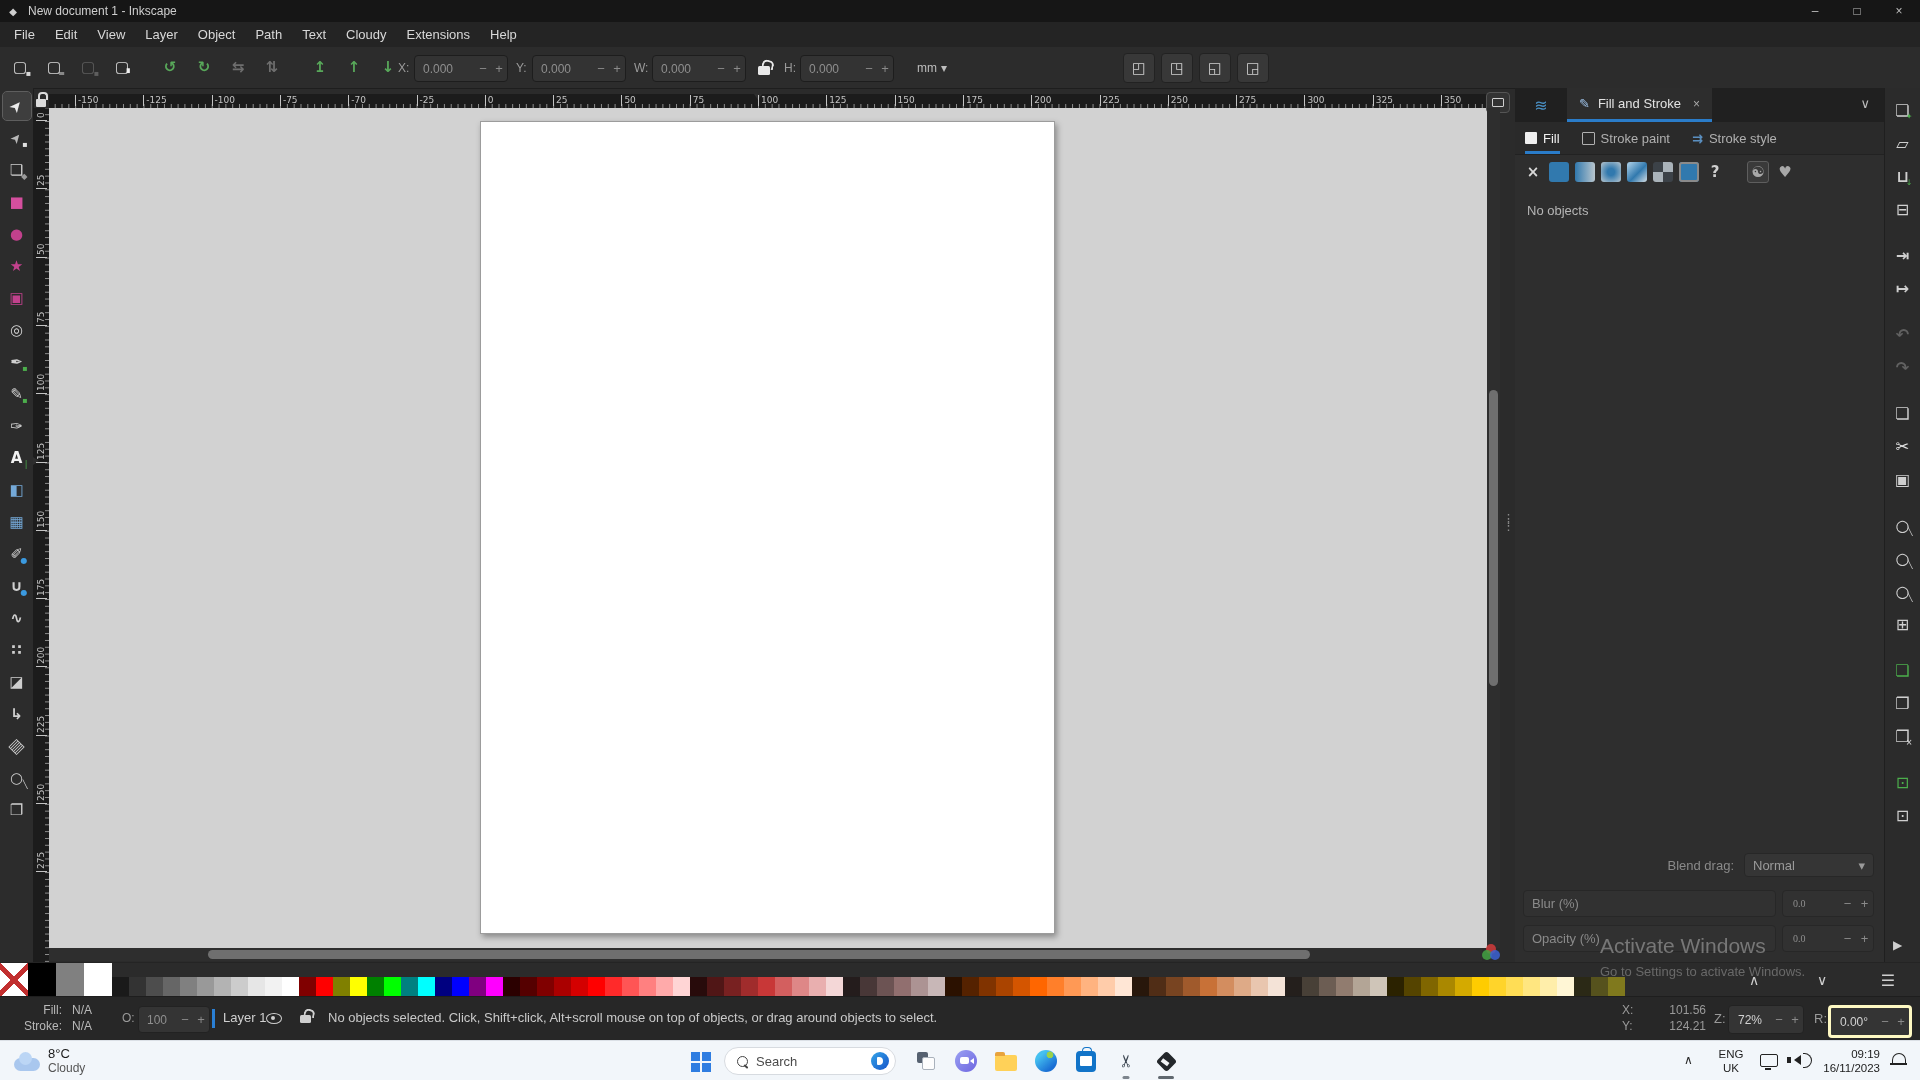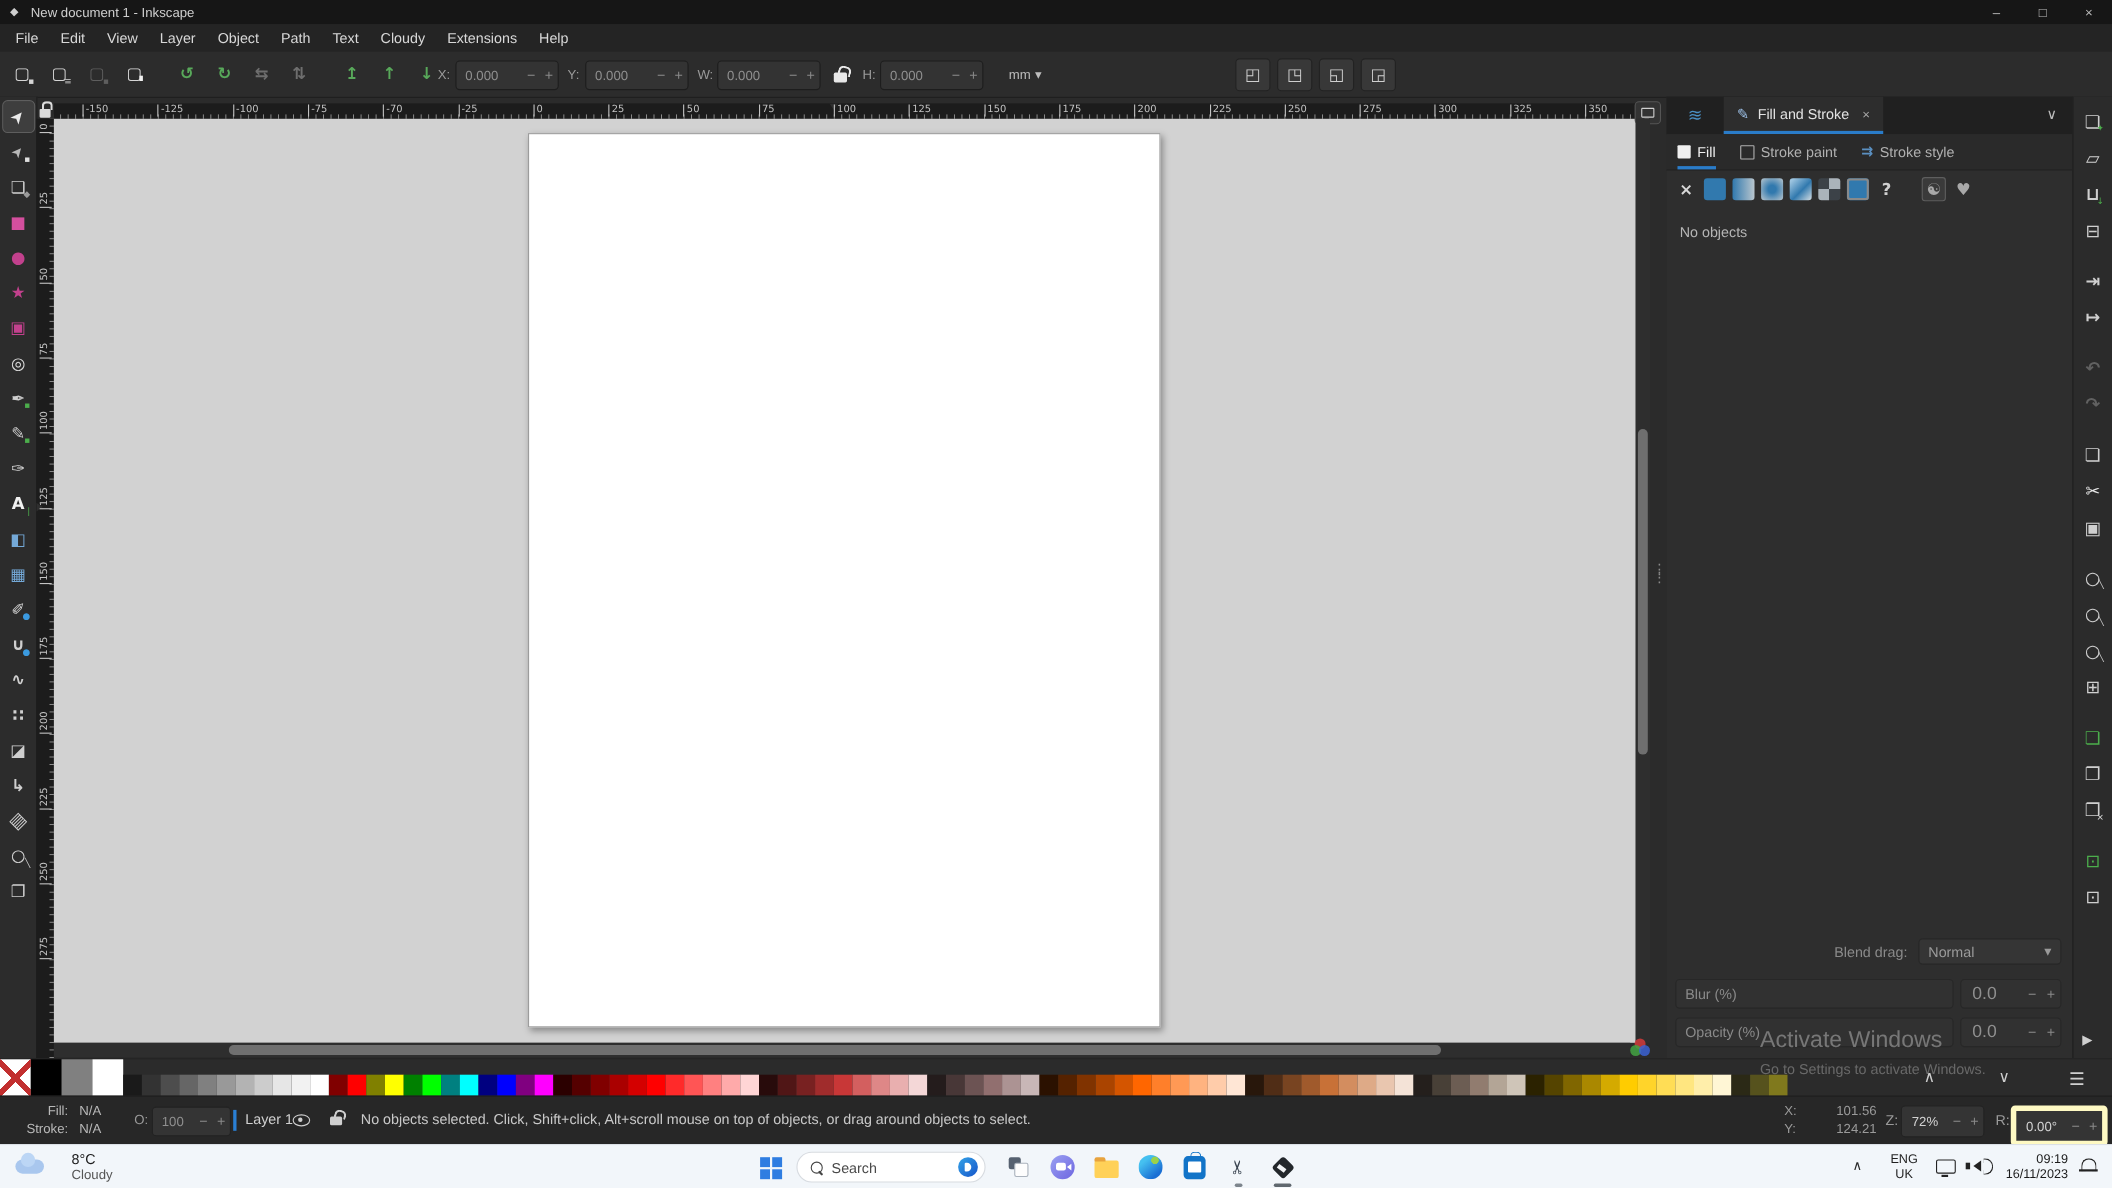--- a/index.html
+++ b/index.html
@@ -95,21 +95,21 @@
   .paint.gap{margin-left:16px;}
   .paint.selbox{background-color:#3a3a3a;border:1px solid #5e5e5e;}
   .no-objects{margin:14px 0 0 12px;color:#b5b5b5;font-size:13px;}
   .dock-bottom{position:absolute;left:8px;right:10px;bottom:10px;}
   .blendrow{display:flex;justify-content:flex-end;align-items:center;gap:10px;height:26px;margin-bottom:12px;}
   .blend-label{color:#8a8a8a;font-size:13px;}
   .blend-select{width:130px;height:24px;background:#353535;border:1px solid #272727;border-radius:4px;display:flex;align-items:center;color:#9a9a9a;font-size:13px;padding:0 8px;justify-content:space-between;box-sizing:border-box;}
   .sliderrow{display:flex;align-items:center;height:27px;margin-bottom:8px;gap:6px;}
   .slider-main{flex:1;height:100%;background:#313131;border:1px solid #272727;border-radius:4px;display:flex;align-items:center;padding-left:8px;color:#8a8a8a;font-size:13px;box-sizing:border-box;}
   .slider-val{width:92px;height:100%;background:#313131;border:1px solid #272727;border-radius:4px;display:flex;align-items:center;box-sizing:border-box;}
-  .slider-val .v{flex:1;text-align:left;padding-left:10px;color:#8f8f8f;font-size:16px;}
+  .slider-val .v{flex:1;text-align:left;padding-left:10px;color:#8f8f8f;font-size:10px;font-family:Liberation Serif, serif;}
   .slider-val .b{width:17px;text-align:center;color:#8a8a8a;font-size:13px;}
 
   
   .cmdbar{position:absolute;left:1884px;top:88px;width:36px;height:874px;background:#2b2b2b;border-left:1px solid #1f1f1f;display:flex;flex-direction:column;align-items:center;padding-top:10px;box-sizing:border-box;}
   .cmd{position:relative;width:26px;height:26px;margin-bottom:7px;display:flex;align-items:center;justify-content:center;flex:0 0 auto;}
   .cmd.gap{margin-top:13px;}
   .cmd .g{font-size:16px;}
   .cmd-overflow{position:absolute;left:1893px;top:938px;color:#cfcfcf;font-size:12px;font-family:"DejaVu Sans",sans-serif;}
 
   
@@ -135,31 +135,31 @@
   .eye::after{content:"";position:absolute;left:4px;top:2px;width:4px;height:4px;background:#cfcfcf;border-radius:50%;}
   .lock-open{position:absolute;left:300px;top:18px;width:11px;height:8px;background:#cfcfcf;border-radius:1.5px;}
   .lock-open::before{content:"";position:absolute;left:4px;top:-6px;width:7px;height:6px;border:2px solid #cfcfcf;border-bottom:none;border-radius:5px 5px 0 0;transform:rotate(14deg);}
   .status-msg{position:absolute;left:328px;top:13px;color:#c9c9c9;}
   .xy-labels{position:absolute;left:1622px;top:5px;color:#9a9a9a;font-size:12px;line-height:16px;}
   .xy-values{position:absolute;left:1648px;top:5px;width:58px;text-align:right;color:#9a9a9a;font-size:12px;line-height:16px;}
   .z-label{position:absolute;left:1714px;top:14px;color:#9a9a9a;}
   .z-box{position:absolute;left:1728px;top:8px;width:74px;height:27px;background:#343434;border:1px solid #222;border-radius:4px;display:flex;align-items:center;}
   .z-box .v{flex:1;text-align:center;color:#d2d2d2;font-size:12px;}
   .r-label{position:absolute;left:1814px;top:14px;color:#9a9a9a;}
-  .r-box{position:absolute;left:1828px;top:8px;width:78px;height:27px;background:#343434;border:5px solid #fef9c3;border-radius:4px;display:flex;align-items:center;}
+  .r-box{position:absolute;left:1828px;top:8px;width:78px;height:27px;background:#343434;border:3px solid #fef9c3;border-radius:4px;display:flex;align-items:center;}
   .r-box .v{flex:1;text-align:center;color:#d2d2d2;font-size:12px;}
 
   
   .watermark{position:absolute;left:1600px;top:934px;color:rgba(190,190,190,0.5);pointer-events:none;}
   .watermark .l1{font-size:21px;}
   .watermark .l2{font-size:13px;margin-top:6px;color:rgba(180,180,180,0.45);}
 
   
   .taskbar{position:absolute;left:0;top:1040px;width:1920px;height:40px;background:#f2f6fa;border-top:1px solid #dbe0e6;color:#1b1b1b;}
-  .weather{position:absolute;left:14px;top:5px;display:flex;align-items:flex-start;gap:25px;}
+  .weather{position:absolute;left:14px;top:5px;display:flex;align-items:center;gap:8px;}
   .cloud{position:relative;width:26px;height:13px;background:#a9c7ee;border-radius:8px;margin-top:8px;}
   .cloud::before{content:"";position:absolute;left:5px;top:-6px;width:13px;height:13px;background:#bcd6f5;border-radius:50%;}
   .w-temp{font-size:13px;color:#1b1b1b;line-height:15px;}
   .w-desc{font-size:12px;color:#555;line-height:14px;}
   .tb-icon{position:absolute;top:0;width:40px;height:40px;display:flex;align-items:center;justify-content:center;}
   .winlogo{width:9px;height:9px;background:#2f7de1;box-shadow:11px 0 #2f7de1,0 11px #2f7de1,11px 11px #2f7de1;margin:-10px 0 0 -10px;}
   .searchpill{position:absolute;left:724px;top:6px;width:172px;height:28px;background:#ffffff;border:1px solid #d7dbe0;border-radius:14px;display:flex;align-items:center;padding:0 6px 0 12px;box-sizing:border-box;gap:8px;}
   .mag{position:relative;width:9px;height:9px;border:1.8px solid #454545;border-radius:50%;flex:0 0 auto;}
   .mag::after{content:"";position:absolute;left:7px;top:7px;width:2px;height:5px;background:#454545;transform:rotate(-45deg);border-radius:1px;}
   .search-txt{flex:1;color:#4a4a4a;font-size:13px;}

